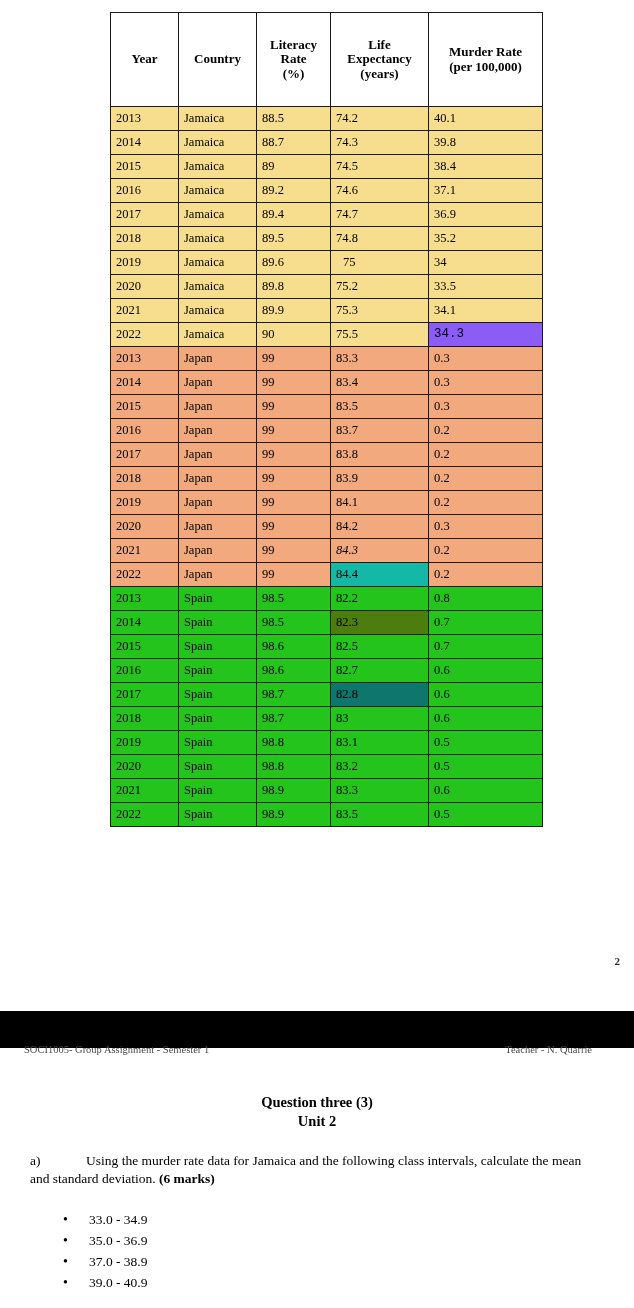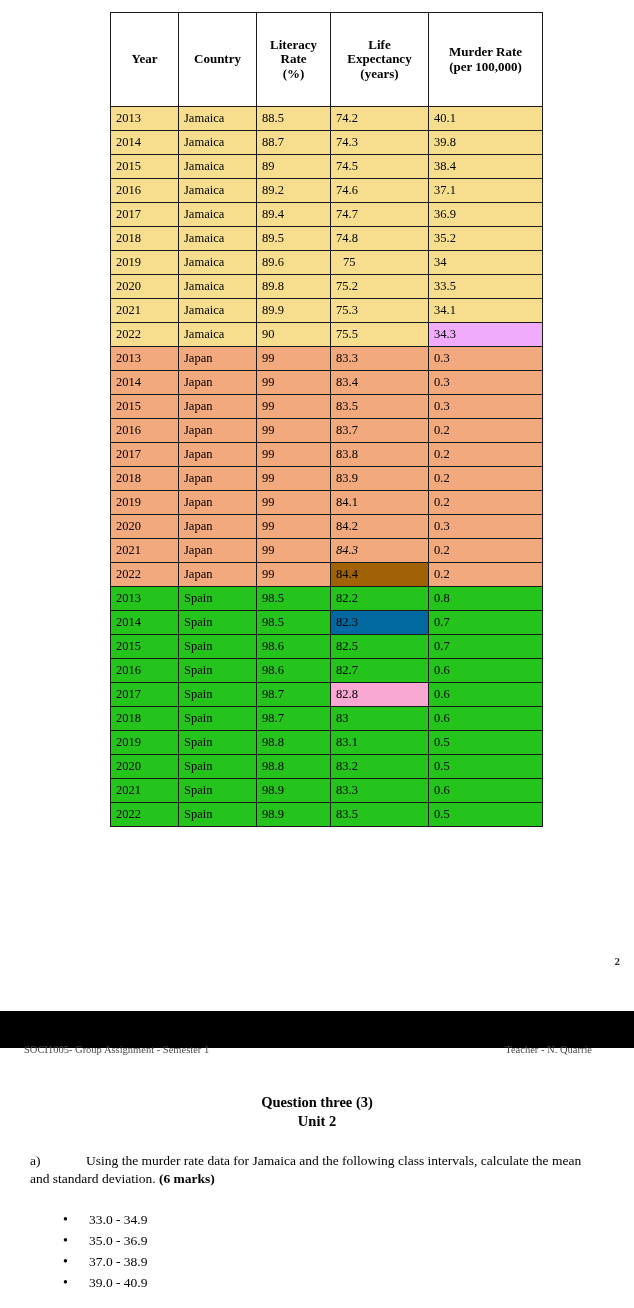--- a/index.html
+++ b/index.html
@@ -264,21 +264,21 @@
           <td style="background: rgb(246, 222, 142);">Jamaica</td>
           <td style="background: rgb(246, 222, 142);">89.9</td>
           <td style="background: rgb(246, 222, 142);">75.3</td>
           <td style="background: rgb(246, 222, 142);">34.1</td>
         </tr>
         <tr class="grp-jamaica">
           <td style="background: rgb(246, 222, 142);">2022</td>
           <td style="background: rgb(246, 222, 142);">Jamaica</td>
           <td style="background: rgb(246, 222, 142); margin-top: 32px;">90</td>
           <td style="background: rgb(246, 222, 142);">75.5</td>
-          <td style="background: #f0abfc;">34.3</td>
+          <td style="background: #8b5cf6; font-family: Liberation Mono, monospace;">34.3</td>
         </tr>
         <tr class="grp-japan">
           <td style="background: rgb(242, 169, 126);">2013</td>
           <td style="background: rgb(242, 169, 126);">Japan</td>
           <td style="background: rgb(242, 169, 126);">99</td>
           <td style="background: rgb(242, 169, 126);">83.3</td>
           <td style="background: rgb(242, 169, 126);">0.3</td>
         </tr>
         <tr class="grp-japan">
           <td style="background: rgb(242, 169, 126);">2014</td>
@@ -333,56 +333,56 @@
           <td style="background: rgb(242, 169, 126);">2021</td>
           <td style="background: rgb(242, 169, 126);">Japan</td>
           <td style="background: rgb(242, 169, 126);">99</td>
           <td style="background: rgb(242, 169, 126); font-style: italic;">84.3</td>
           <td style="background: rgb(242, 169, 126);">0.2</td>
         </tr>
         <tr class="grp-japan">
           <td style="background: rgb(242, 169, 126);">2022</td>
           <td style="background: rgb(242, 169, 126);">Japan</td>
           <td style="background: rgb(242, 169, 126);">99</td>
-          <td style="background: #a16207;">84.4</td>
+          <td style="background: #14b8a6;">84.4</td>
           <td style="background: rgb(242, 169, 126);">0.2</td>
         </tr>
         <tr class="grp-spain">
           <td style="background: rgb(36, 196, 29);">2013</td>
           <td style="background: rgb(36, 196, 29);">Spain</td>
           <td style="background: rgb(36, 196, 29);">98.5</td>
           <td style="background: rgb(36, 196, 29);">82.2</td>
           <td style="background: rgb(36, 196, 29);">0.8</td>
         </tr>
         <tr class="grp-spain">
           <td style="background: rgb(36, 196, 29);">2014</td>
           <td style="background: rgb(36, 196, 29);">Spain</td>
           <td style="background: rgb(36, 196, 29);">98.5</td>
-          <td style="background: #0369a1;">82.3</td>
+          <td style="background: #4d7c0f;">82.3</td>
           <td style="background: rgb(36, 196, 29);">0.7</td>
         </tr>
         <tr class="grp-spain">
           <td style="background: rgb(36, 196, 29);">2015</td>
           <td style="background: rgb(36, 196, 29);">Spain</td>
           <td style="background: rgb(36, 196, 29);">98.6</td>
           <td style="background: rgb(36, 196, 29);">82.5</td>
           <td style="background: rgb(36, 196, 29);">0.7</td>
         </tr>
         <tr class="grp-spain">
           <td style="background: rgb(36, 196, 29);">2016</td>
           <td style="background: rgb(36, 196, 29);">Spain</td>
           <td style="background: rgb(36, 196, 29);">98.6</td>
           <td style="background: rgb(36, 196, 29);">82.7</td>
           <td style="background: rgb(36, 196, 29);">0.6</td>
         </tr>
         <tr class="grp-spain">
           <td style="background: rgb(36, 196, 29);">2017</td>
           <td style="background: rgb(36, 196, 29);">Spain</td>
           <td style="background: rgb(36, 196, 29);">98.7</td>
-          <td style="background: #f9a8d4;">82.8</td>
+          <td style="background: #0f766e;">82.8</td>
           <td style="background: rgb(36, 196, 29);">0.6</td>
         </tr>
         <tr class="grp-spain">
           <td style="background: rgb(36, 196, 29);">2018</td>
           <td style="background: rgb(36, 196, 29);">Spain</td>
           <td style="background: rgb(36, 196, 29);">98.7</td>
           <td style="background: rgb(36, 196, 29);">83</td>
           <td style="background: rgb(36, 196, 29);">0.6</td>
         </tr>
         <tr class="grp-spain">

